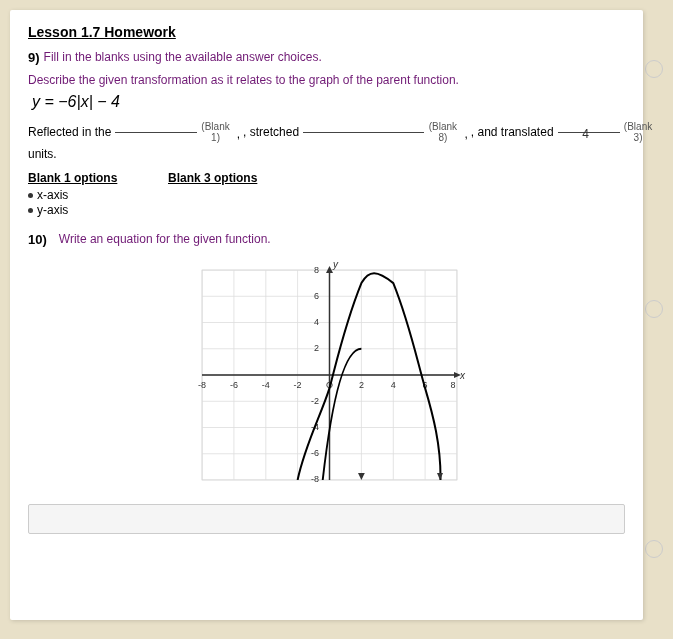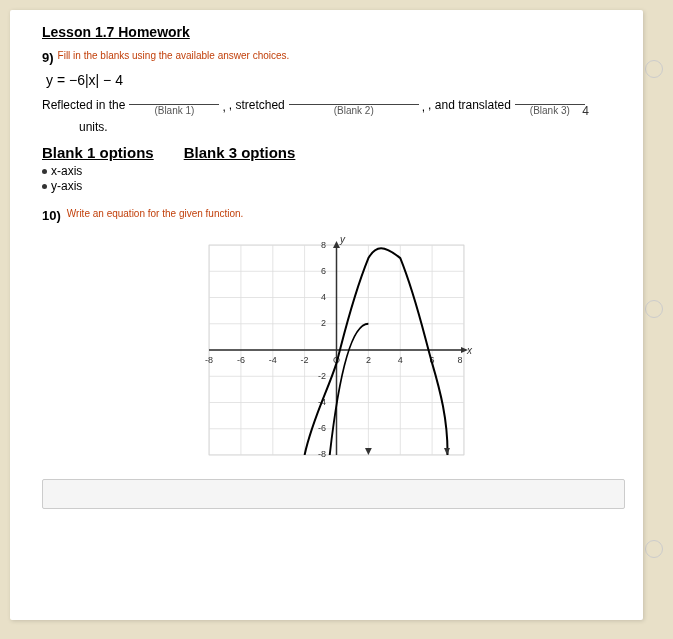--- a/index.html
+++ b/index.html
@@ -8,69 +8,69 @@
       font-family: Arial, sans-serif;
       font-size: 13px;
       width: 673px;
       min-height: 639px;
       position: relative;
       overflow: hidden;
     }
     .page {
       background: white;
       margin: 10px 30px 10px 10px;
-      padding: 14px 18px 20px 32px;
+      padding: 14px 18px 20px 18px;
       border-radius: 2px;
       min-height: 610px;
       position: relative;
       box-shadow: 1px 1px 4px rgba(0,0,0,0.15);
     }
     .lesson-title {
       font-weight: bold;
       font-size: 14px;
       margin-bottom: 10px;
       text-decoration: underline;
     }
     .question-label {
       font-weight: bold;
       font-size: 13px;
       margin-bottom: 4px;
     }
     .question-desc {
-      font-size: 10px;
+      font-size: 12px;
       margin-bottom: 6px;
-      color: #c2410c;
+      color: #701a75;
     }
     .equation {
-      font-size: 14px;
+      font-style: italic;
+      font-size: 16px;
       margin-bottom: 10px;
       margin-left: 4px;
     }
     .prefix-text {
       margin-right: 4px;
       margin-bottom: 4px;
       white-space: nowrap;
     }
     .units-text {
       font-size: 12px;
       margin-bottom: 10px;
-      margin-left: 37px;
     }
     .options-row {
       display: flex;
       gap: 30px;
       margin-bottom: 14px;
       flex-wrap: wrap;
     }
     .options-col {
       min-width: 110px;
     }
     .options-col .col-title {
       font-weight: bold;
-      font-size: 15px;
+      font-size: 12px;
       text-decoration: underline;
       margin-bottom: 3px;
     }
     .options-col ul {
       list-style: none;
       padding: 0;
     }
     .options-col ul li {
       font-size: 12px;
       display: flex;
@@ -129,21 +129,21 @@
     }
     .reflected-row {
       display: flex;
       align-items: flex-end;
       font-size: 12px;
       flex-wrap: nowrap;
       margin-bottom: 2px;
     }
     .answer-line-wrapper {
       display: flex;
-      flex-direction: column;
+      flex-direction: row;
       align-items: center;
     }
     .answer-line {
       border-bottom: 1px solid #444;
       width: 90px;
     }
     .blank-label {
       font-size: 10px;
       color: #555;
       text-align: center;
@@ -159,37 +159,38 @@
 
 <div class="page">
 
   <div class="lesson-title">Lesson 1.7 Homework</div>
 
   <div>
     <div style="display:flex; gap:4px; margin-bottom:3px;">
       <span class="question-label">9)</span>
       <span class="question-desc">Fill in the blanks using the available answer choices.</span>
     </div>
+    <div class="question-desc" style="margin-bottom:6px;">Describe the given transformation as it relates to the graph of the parent function.</div>
     <div class="equation">y = −6|x| − 4</div>
 
     <div style="position:relative; margin-bottom:4px;">
 
       <span class="top-right-4">4</span>
 
       <div class="reflected-row">
         <span class="prefix-text">Reflected in the</span>
         <div class="answer-line-wrapper">
           <div class="answer-line"></div>
           <span class="blank-label">(Blank 1)</span>
         </div>
         <span class="comma">,</span>
         <span class="prefix-text">, stretched</span>
         <div class="answer-line-wrapper">
           <div class="answer-line" style="width:130px;"></div>
-          <span class="blank-label">(Blank 2)</span>
+          <span class="blank-label">(Blank 8)</span>
         </div>
         <span class="comma">,</span>
         <span class="prefix-text">, and translated</span>
         <div class="answer-line-wrapper">
           <div class="answer-line" style="width:70px;"></div>
           <span class="blank-label">(Blank 3)</span>
         </div>
       </div>
     </div>
 
@@ -209,21 +210,21 @@
             </li>
         </ul>
       </div>
       <div class="options-col">
         <div class="col-title">Blank 3 options</div>
       </div>
     </div>
   </div>
 
   <div>
-    <div style="display:flex; gap:6px; margin-bottom:8px;">
+    <div style="display:flex; gap:12px; margin-bottom:8px;">
       <span class="question-label">10)</span>
       <span class="question-desc">Write an equation for the given function.</span>
     </div>
 
     <div class="graph-area">
       <div class="graph-container">
         <svg class="graph-svg" viewBox="0 0 290 230">
 
           <rect x="20" y="10" width="255" height="210" fill="white" stroke="#aaa" stroke-width="0.5"></rect>
 

